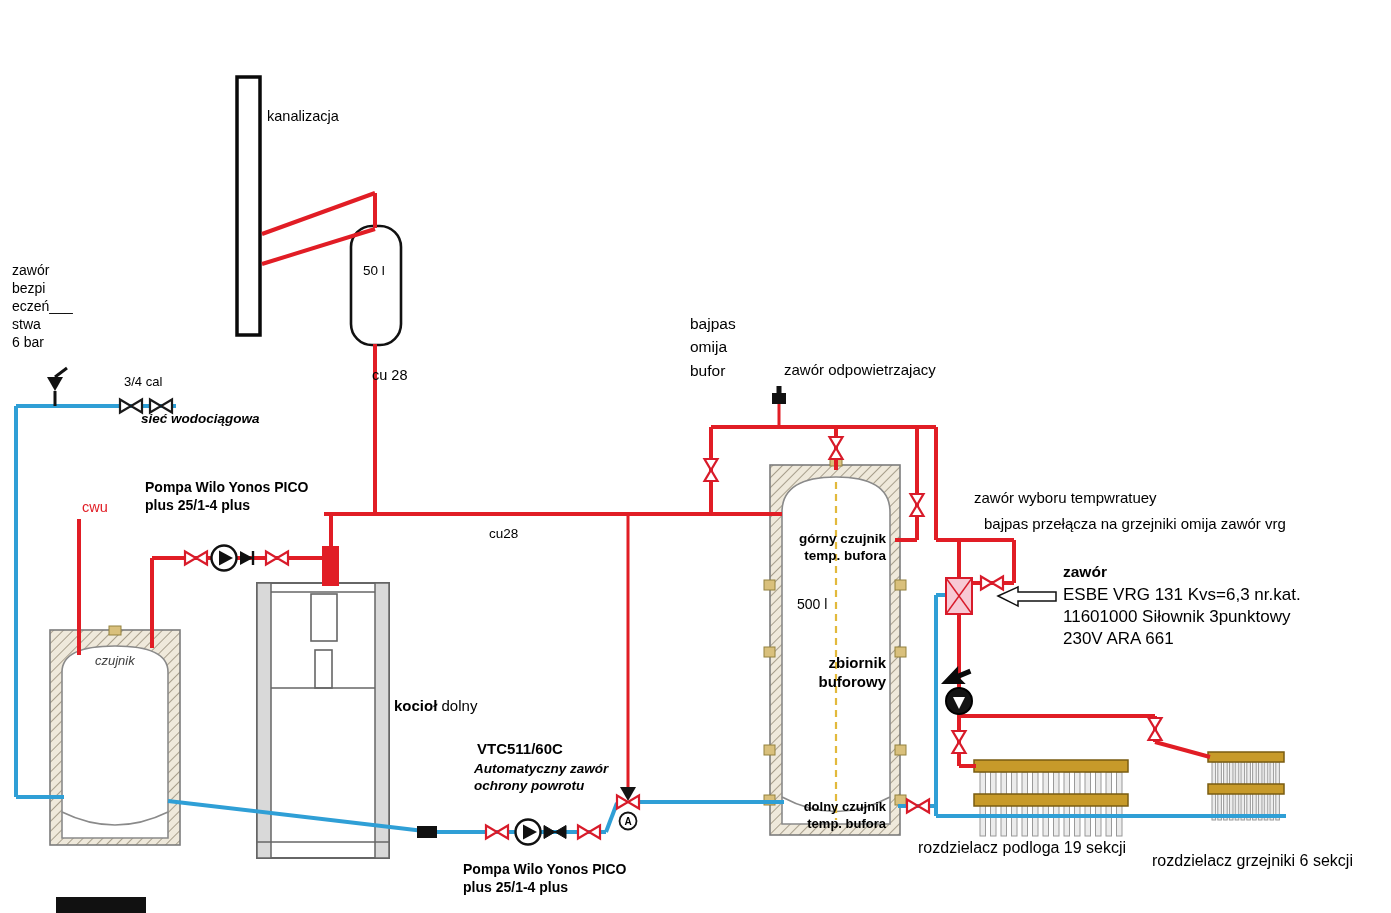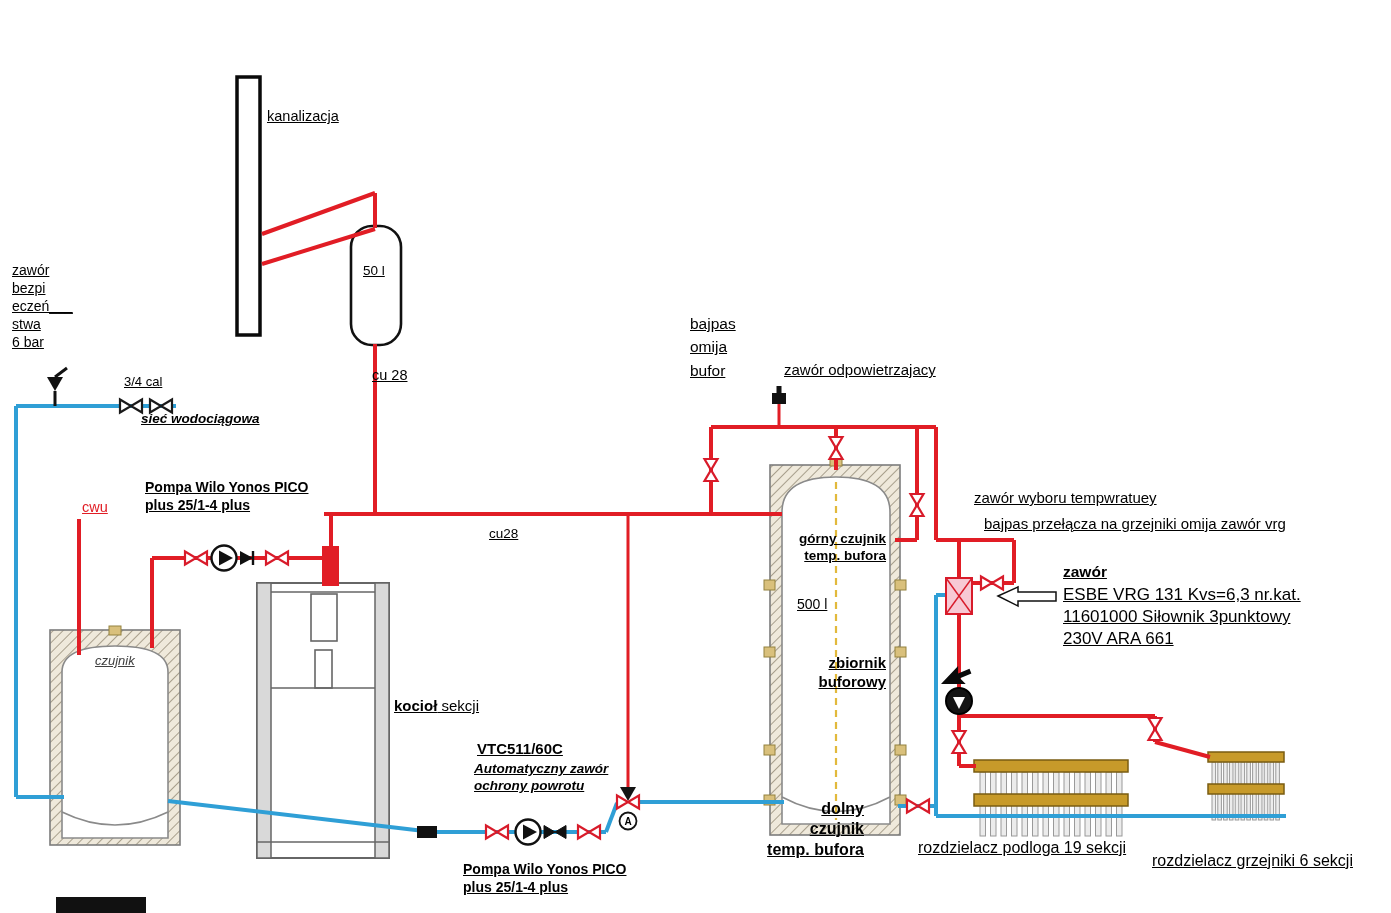--- a/index.html
+++ b/index.html
@@ -1,20 +1,20 @@
 <!DOCTYPE html>
 <html><head>
 <meta charset="utf-8">
 <style>
   html,body{margin:0;padding:0;background:#fff;}
   .stage{position:relative;width:1391px;height:913px;background:#fff;overflow:hidden;
          font-family:"Liberation Sans",sans-serif;}
   .stage > svg{position:absolute;left:0;top:0;z-index:1;}
   .label{position:absolute;z-index:5;white-space:pre-line;line-height:1.28;color:#000;
-         font-size:14.5px;text-decoration:underline;}
+         font-size:14.5px;}
   .b{font-weight:bold}
   .i{font-style:italic}
   .red{color:#e11d25}
   .ctr{text-align:right}
   
   .hot{stroke:#e11d25;stroke-width:4;fill:none;stroke-linecap:butt}
   .hotthin{stroke:#e11d25;stroke-width:3;fill:none}
   .cold{stroke:#2f9fd6;stroke-width:4;fill:none;stroke-linecap:butt}
   .vr{fill:#ffffff;stroke:#d81b2a;stroke-width:2.2}
   .vk{fill:#ffffff;stroke:#1a1a1a;stroke-width:2.2}
@@ -252,21 +252,21 @@
 
 <div class="label b i" style="left:141px;top:410px;font-size:13.5px">sieć wodociągowa</div>
 
 <div class="label red" style="left:82px;top:498px">cwu</div>
 
 <div class="label b" style="left:145px;top:479px;font-size:14px">Pompa Wilo Yonos PICO
 plus 25/1-4 plus</div>
 
 
 <div class="label" style="left:394px;top:677px;font-size:15px">
-  <span class="b">kocioł</span><span> sekcji</span>
+  <span class="b">kocioł</span><span> dolny</span>
 </div>
 
 <div class="label" style="left:489px;top:525px;font-size:13.5px">cu28</div>
 
 <div class="label" style="left:690px;top:312px;font-size:15.5px;line-height:1.5">bajpas
 omija
 bufor</div>
 
 <div class="label" style="left:784px;top:360px;font-size:15px">zawór odpowietrzajacy</div>
 
@@ -282,21 +282,21 @@
 230V ARA 661</div>
 
 <div class="label b ctr" style="left:786px;top:530px;width:100px;font-size:13.5px">górny czujnik
 temp. bufora</div>
 
 <div class="label" style="left:797px;top:596px;font-size:14px">500 l</div>
 
 <div class="label b ctr" style="left:786px;top:653px;width:100px;font-size:15px">zbiornik
 buforowy</div>
 
-<div class="label b ctr" style="left:764px;top:799px;width:100px;font-size:16px">dolny czujnik
+<div class="label b ctr" style="left:786px;top:799px;width:100px;font-size:13px">dolny czujnik
 temp. bufora</div>
 
 <div class="label i" style="left:95px;top:653px;font-size:13px;color:#404040">czujnik</div>
 
 
 <div class="label b" style="left:477px;top:739px;font-size:15px">VTC511/60C</div>
 
 <div class="label b i" style="left:474px;top:760px;font-size:13.5px">Automatyczny zawór
 ochrony powrotu</div>
 

